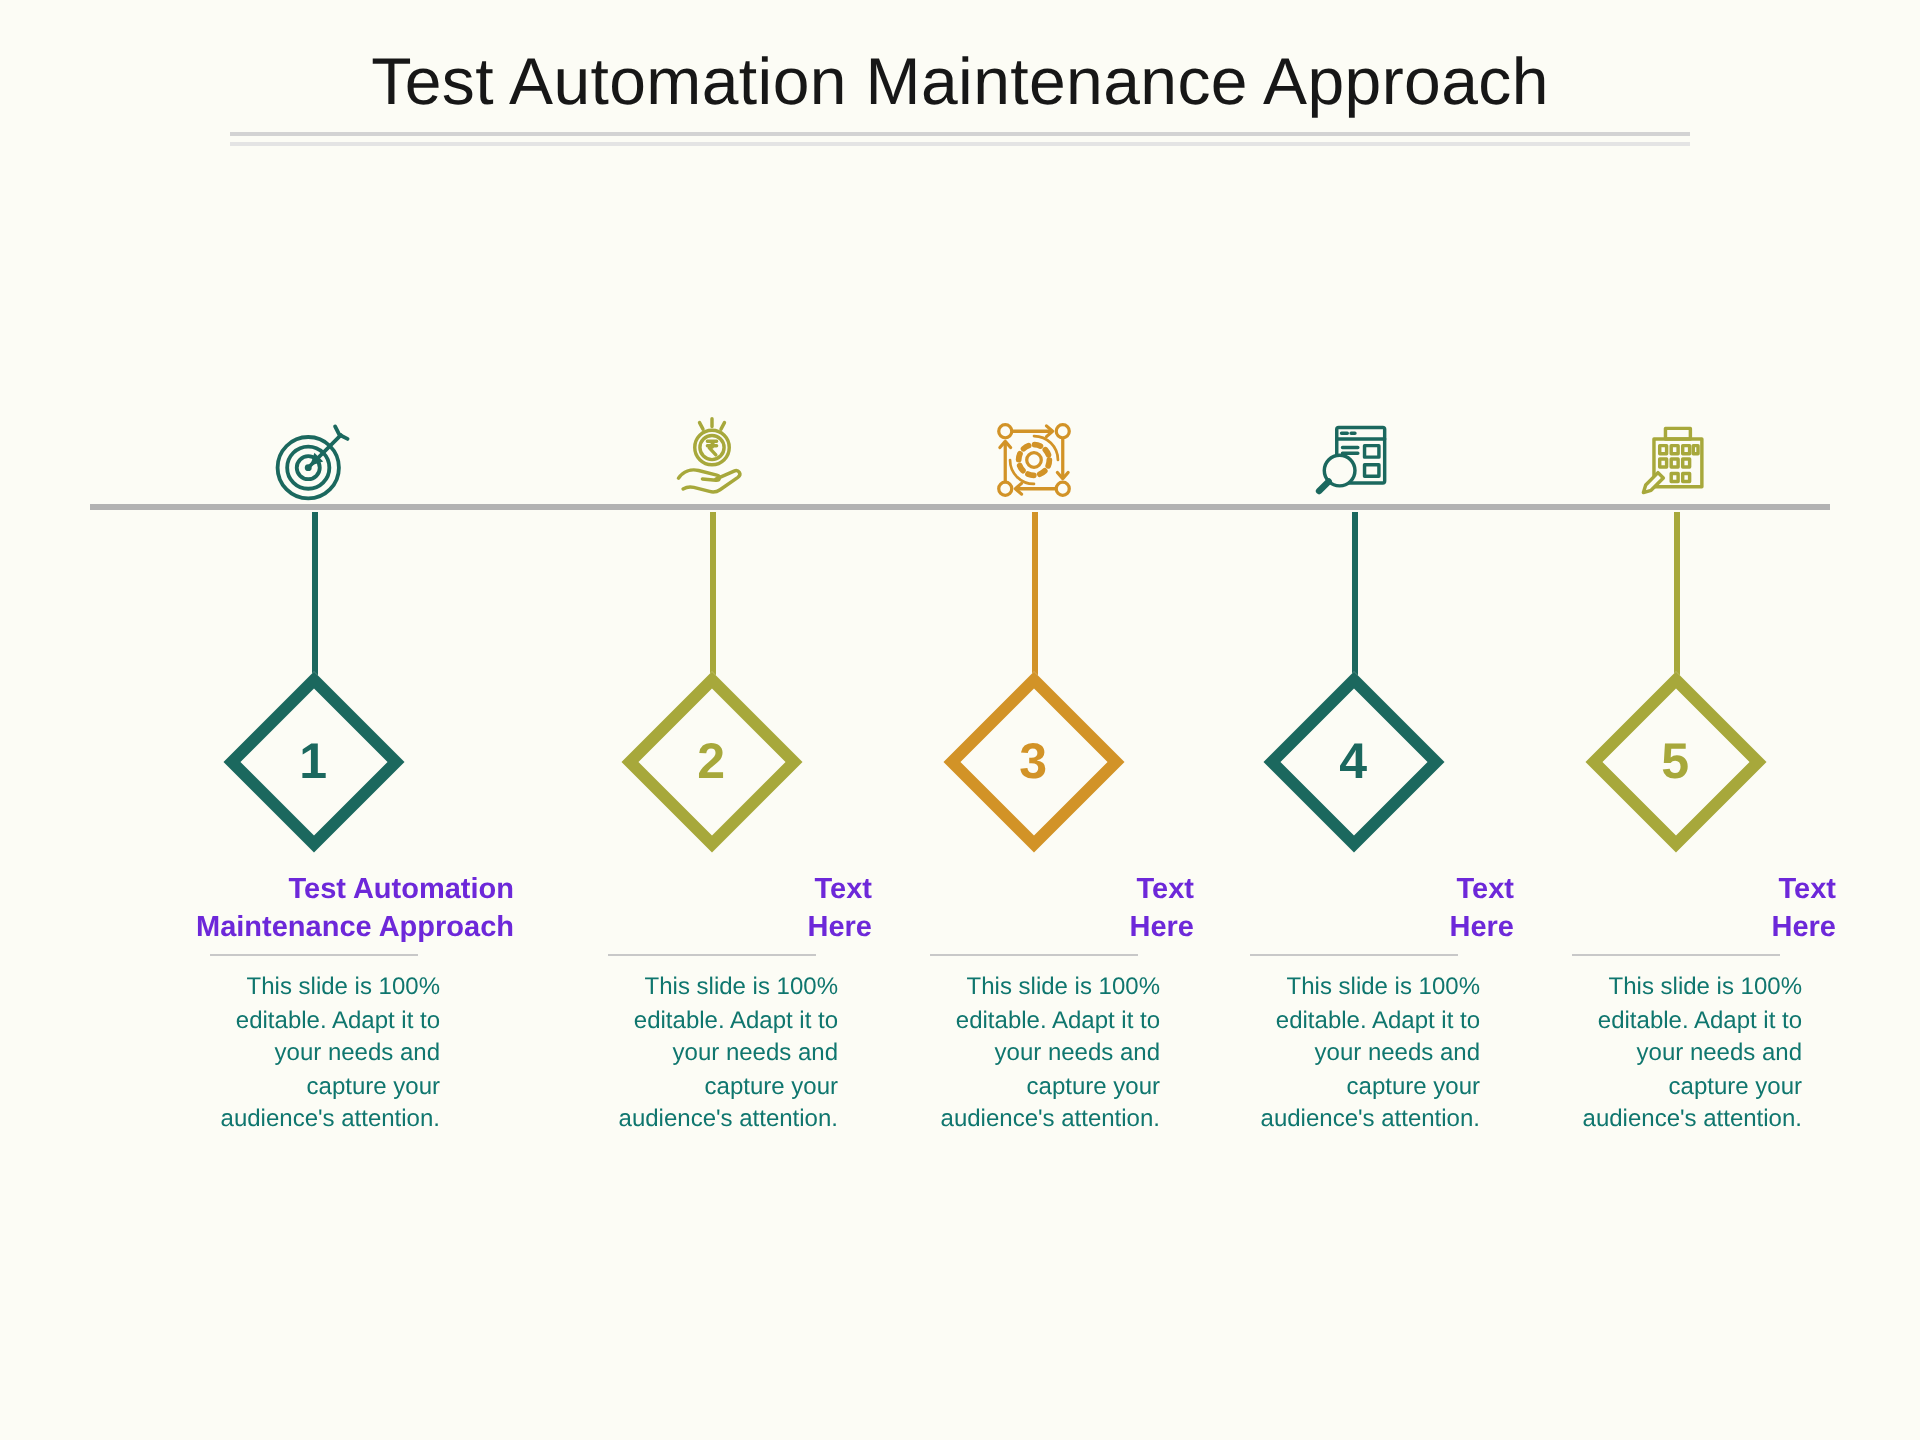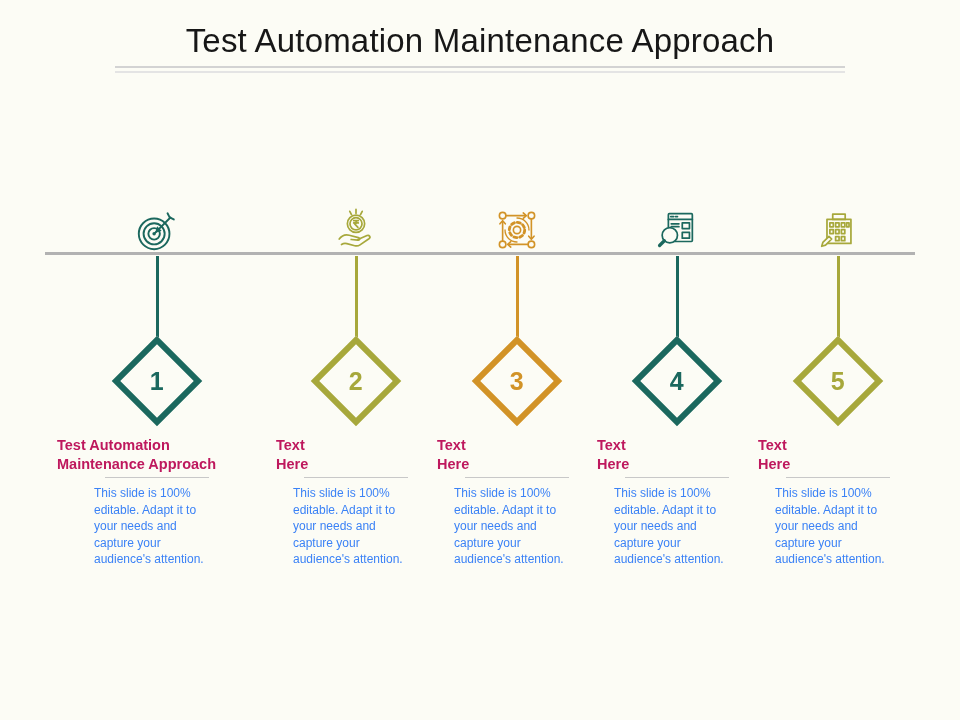--- a/index.html
+++ b/index.html
@@ -35,30 +35,30 @@
     border:6px solid currentColor;background:#fcfcf5;
     transform:translateX(-50%) rotate(45deg);
     display:flex;align-items:center;justify-content:center;
   }
   .step-number{
     transform:rotate(-45deg);
     font-size:25px;font-weight:bold;line-height:1;
   }
   .step-title{
     position:absolute;top:231px;left:0;right:0;
-    text-align:left;font-size:14.5px;font-weight:bold;color:#be185d;
+    text-align:right;font-size:14.5px;font-weight:bold;color:#6d28d9;
     line-height:1.32;white-space:pre-line;
   }
   .step-divider{
     position:absolute;top:272px;left:50%;margin-left:-52px;
     width:104px;height:1px;background:#c8c8c8;
   }
   .step-body{
     position:absolute;top:280px;left:50%;margin-left:-63px;width:126px;
-    text-align:left;font-size:12px;color:#3b82f6;line-height:1.38;
+    text-align:right;font-size:12px;color:#0f766e;line-height:1.38;
   }
   svg{display:block;}
 </style>
 </head>
 <body>
 
 <div class="slide-title">Test Automation Maintenance Approach</div>
 <div class="title-rule r1"></div>
 <div class="title-rule r2"></div>
 

